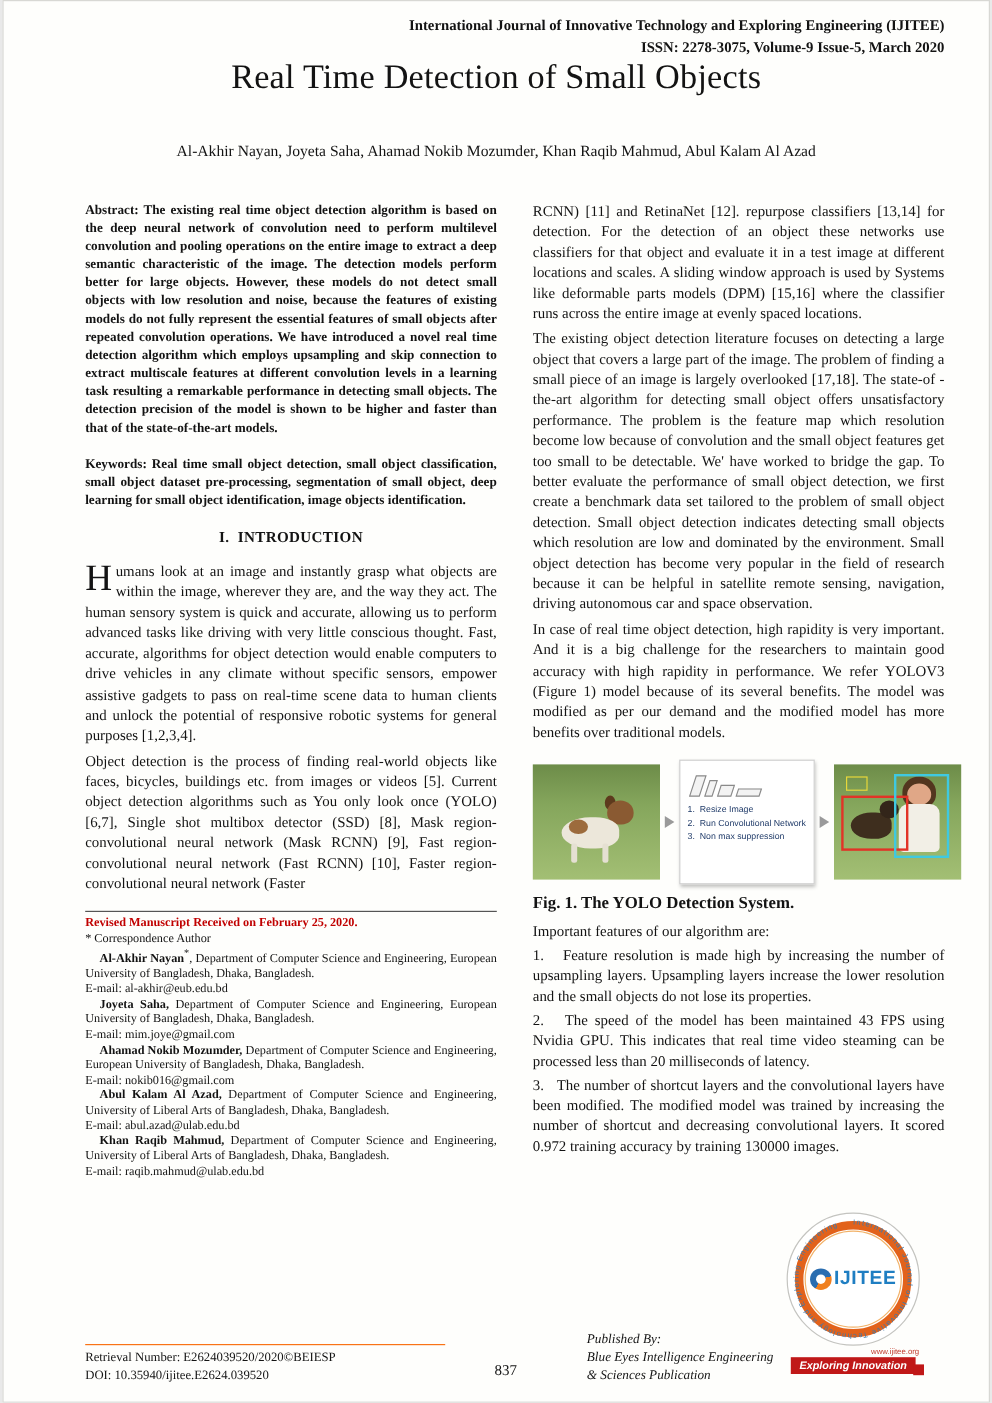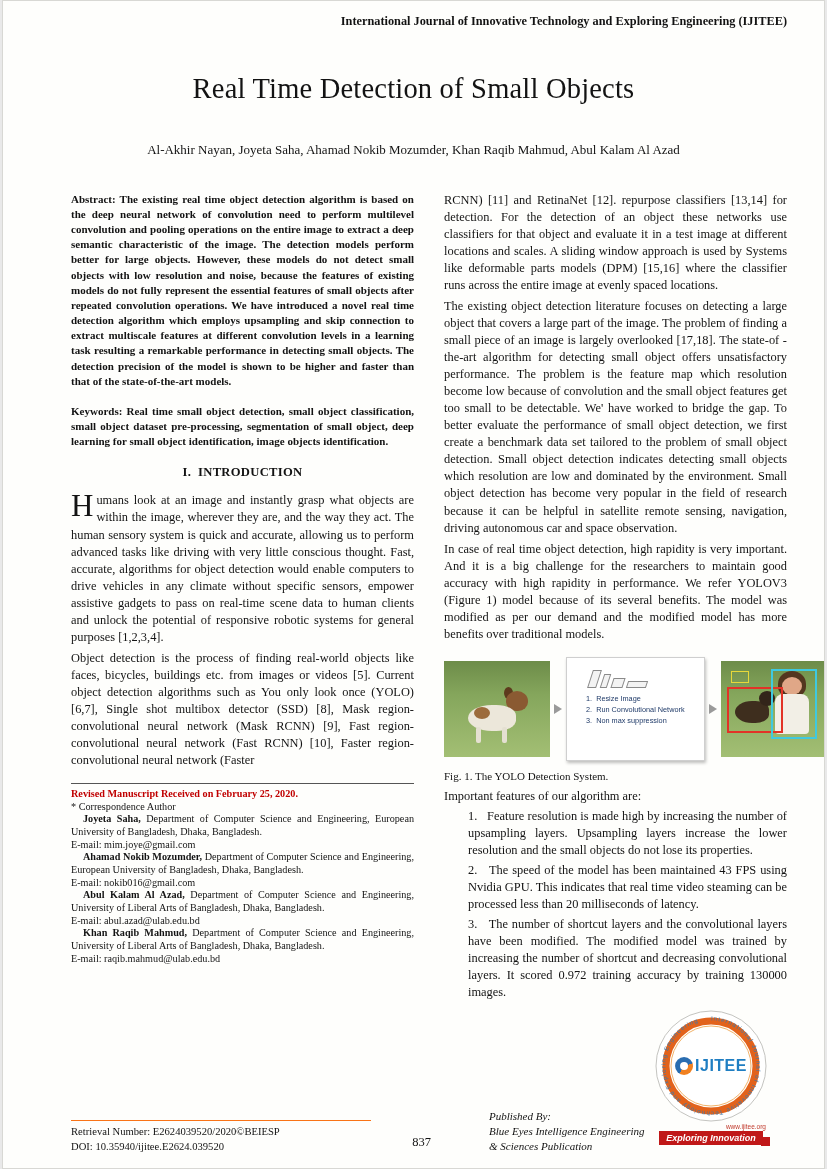--- a/index.html
+++ b/index.html
@@ -5,21 +5,21 @@
   * { margin:0; padding:0; box-sizing:border-box; }
   html,body { background:#e9e9e9; }
   .page {
     position:relative; width:823px; height:1169px; margin:0 auto;
     background:#fefefc; border:1px solid #d8d8d4; overflow:hidden;
     font-family:"Liberation Serif", serif; color:#131313;
   }
   
   .hdr { padding:12px 37px 0 68px; text-align:right; font-weight:bold; font-size:12.3px; line-height:1.45; }
   
-  .title { margin-top:42px; text-align:center; font-size:28.5px; font-weight:normal; letter-spacing:.2px; }
+  .title { text-align:center; font-size:28.5px; font-weight:normal; letter-spacing:.2px; }
   .authors { margin:36px auto 0; max-width:620px; text-align:center; font-weight:normal; font-size:13px; line-height:1.45; }
   
   .cols { display:flex; gap:30px; padding:0 37px 0 68px; margin-top:32px; }
   .col { flex:1; min-width:0; }
   .body-p { font-size:12.4px; line-height:1.375; text-align:justify; margin-bottom:2px; }
   .abstract { font-size:11px; font-weight:bold; line-height:1.38; text-align:justify; }
   .abstract.kw { margin-top:15px; }
   .sec-h { text-align:center; font-weight:bold; font-size:12.6px; margin:16px 0 12px; letter-spacing:.3px; }
   .dropcap { float:left; font-size:31px; line-height:25px; padding:1px 3px 0 0; }
   .p-gap { margin-top:4px; }
@@ -30,42 +30,42 @@
   .fn-corr { }
   .fn-entry { text-indent:12px; text-align:justify; }
   .fn-entry .fn-name { font-weight:bold; }
   .fn-email { text-indent:0; }
   
   figure { margin:14px 0 6px; }
   .fig-row { display:flex; align-items:center; gap:4px; }
   .photo { position:relative; width:106px; height:96px; overflow:hidden; flex:none;
            background:linear-gradient(180deg,#6d8c49 0%,#85a65c 35%,#a3bf74 100%); }
   .arrow { width:0; height:0; border-left:8px solid #9a9a9a; border-top:5px solid transparent; border-bottom:5px solid transparent; flex:none; }
-  .card { flex:1; height:104px; background:#fff; border:1px solid #cfcfcf; box-shadow:1px 2px 3px rgba(0,0,0,.25); padding:5px 19px; font-family:"Liberation Sans",sans-serif; }
+  .card { flex:1; height:104px; background:#fff; border:1px solid #cfcfcf; box-shadow:1px 2px 3px rgba(0,0,0,.25); padding:5px 6px; font-family:"Liberation Sans",sans-serif; }
   .sketch { display:flex; gap:3px; align-items:flex-end; height:24px; margin:1px 0 5px 4px; }
   .sk { border:1px solid #8a8a8a; background:#f3f3f3; transform:skewX(-18deg); }
   .sk1{width:9px;height:18px;} .sk2{width:7px;height:14px;} .sk3{width:12px;height:10px;} .sk4{width:20px;height:7px;}
   .step { font-size:7.3px; color:#1f3a68; line-height:1.55; white-space:nowrap; }
   
   .dogL-body{position:absolute;left:24px;top:44px;width:48px;height:26px;background:#ece7da;border-radius:55% 45% 45% 55%;}
   .dogL-head{position:absolute;left:62px;top:30px;width:22px;height:20px;background:#8a5a32;border-radius:50% 50% 45% 45%;}
   .dogL-ear{position:absolute;left:60px;top:26px;width:9px;height:12px;background:#5d3a1d;border-radius:50%;}
   .dogL-patch{position:absolute;left:30px;top:46px;width:16px;height:12px;background:#9c6b3c;border-radius:50%;}
   .dogL-leg{position:absolute;width:5px;height:16px;background:#e5e0d2;top:66px;border-radius:2px;}
   .girl-hairc{position:absolute;left:57px;top:10px;width:28px;height:26px;background:#53361f;border-radius:50% 50% 40% 40%;}
   .girl-face{position:absolute;left:61px;top:16px;width:20px;height:18px;background:#e0a787;border-radius:50%;}
   .girl-body{position:absolute;left:54px;top:33px;width:34px;height:40px;background:#f2efe6;border-radius:8px 8px 4px 4px;}
   .dogR{position:absolute;left:14px;top:40px;width:34px;height:22px;background:#3e2e1e;border-radius:50% 40% 40% 50%;}
   .dogR-head{position:absolute;left:38px;top:30px;width:16px;height:15px;background:#33251a;border-radius:50%;}
   .bbox{position:absolute;background:transparent;}
   .bbox-red{left:6px;top:26px;width:56px;height:46px;border:2px solid #e23327;}
   .bbox-cyan{left:50px;top:8px;width:46px;height:70px;border:2px solid #3fc9e0;}
   .bbox-yel{left:10px;top:10px;width:18px;height:12px;border:1.5px solid #e7d83a;}
-  figcaption { font-weight:normal; font-size:11px; margin-top:9px; }
-  .feature { font-size:12.4px; line-height:1.375; text-align:justify; margin-top:3px;margin-left:24px; }
+  figcaption { font-weight:bold; font-size:14px; margin-top:9px; }
+  .feature { font-size:12.4px; line-height:1.375; text-align:justify; margin-top:3px; }
   
   .footer-left { position:absolute; left:68px; bottom:13px; font-size:10.6px; line-height:1.4; border-top:1px solid #f97316; padding-top:4px; width:300px; }
   .page-num { position:absolute; left:16px; right:0; bottom:18px; text-align:center; font-size:12.5px; }
   .publisher { position:absolute; left:486px; bottom:14px; font-style:italic; font-size:11px; line-height:1.35; }
   
   .logo-wrap { position:absolute; right:52px; bottom:6px; width:122px; height:152px; }
   .logo-circle { position:relative; width:112px; height:112px; margin:0 auto; }
   .logo-center { position:absolute; left:50%; top:50%; transform:translate(-50%,-50%); display:flex; align-items:center; gap:2px; }
   .emblem { width:18px; height:18px; border-radius:50%; flex:none;
             background:conic-gradient(from 210deg,#2a6db0 0 62%,#f08020 62% 100%); position:relative; }
@@ -76,20 +76,21 @@
             font-family:"Liberation Sans",sans-serif; font-size:9px; text-align:center; padding:2px 0; }
   .red-sq { position:absolute; right:2px; bottom:16px; width:9px; height:9px; background:#c01818; }
 </style>
 </head>
 <body>
 
 <div class="page">
 
   <div class="hdr">
     <div>International Journal of Innovative Technology and Exploring Engineering (IJITEE)</div>
+    <div>ISSN: 2278-3075, Volume-9 Issue-5, March 2020</div>
   </div>
 
   <div class="title">Real Time Detection of Small Objects</div>
   <div class="authors">Al-Akhir Nayan, Joyeta Saha, Ahamad Nokib Mozumder, Khan Raqib Mahmud, Abul Kalam Al Azad</div>
 
   <div class="cols">
 
     <div class="col">
 
       <p class="abstract"><span>Abstract:</span><span> The existing real time object detection algorithm is based on the deep neural network of convolution need to perform multilevel convolution and pooling operations on the entire image to extract a deep semantic characteristic of the image. The detection models perform better for large objects. However, these models do not detect small objects with low resolution and noise, because the features of existing models do not fully represent the essential features of small objects after repeated convolution operations. We have introduced a novel real time detection algorithm which employs upsampling and skip connection to extract multiscale features at different convolution levels in a learning task resulting a remarkable performance in detecting small objects. The detection precision of the model is shown to be higher and faster than that of the state-of-the-art models.</span></p>
@@ -100,20 +101,23 @@
 
       <p class="body-p"><span class="dropcap">H</span><span>umans look at an image and instantly grasp what objects are within the image, wherever they are, and the way they act. The human sensory system is quick and accurate, allowing us to perform advanced tasks like driving with very little conscious thought. Fast, accurate, algorithms for object detection would enable computers to drive vehicles in any climate without specific sensors, empower assistive gadgets to pass on real-time scene data to human clients and unlock the potential of responsive robotic systems for general purposes [1,2,3,4].</span></p>
 
       <p class="body-p p-gap">Object detection is the process of finding real-world objects like faces, bicycles, buildings etc. from images or videos [5]. Current object detection algorithms such as You only look once (YOLO) [6,7], Single shot multibox detector (SSD) [8], Mask region-convolutional neural network (Mask RCNN) [9], Fast region-convolutional neural network (Fast RCNN) [10], Faster region-convolutional neural network (Faster</p>
 
       <div class="footnote">
         <div class="fn-rule"></div>
         <div class="fn-received">Revised Manuscript Received on February 25, 2020.</div>
         <div class="fn-corr">* Correspondence Author</div>
 
+        <div class="fn-entry"><span class="fn-name">Al-Akhir Nayan</span><sup>*</sup><span>, Department of Computer Science and Engineering, European University of Bangladesh, Dhaka, Bangladesh.</span>
+          <div class="fn-email">E-mail: al-akhir@eub.edu.bd</div>
+        </div>
 
         <div class="fn-entry"><span class="fn-name">Joyeta Saha,</span><span> Department of Computer Science and Engineering, European University of Bangladesh, Dhaka, Bangladesh.</span>
           <div class="fn-email">E-mail: mim.joye@gmail.com</div>
         </div>
 
         <div class="fn-entry"><span class="fn-name">Ahamad Nokib Mozumder,</span><span> Department of Computer Science and Engineering, European University of Bangladesh, Dhaka, Bangladesh.</span>
           <div class="fn-email">E-mail: nokib016@gmail.com</div>
         </div>
 
         <div class="fn-entry"><span class="fn-name">Abul Kalam Al Azad,</span><span> Department of Computer Science and Engineering, University of Liberal Arts of Bangladesh, Dhaka, Bangladesh.</span>

